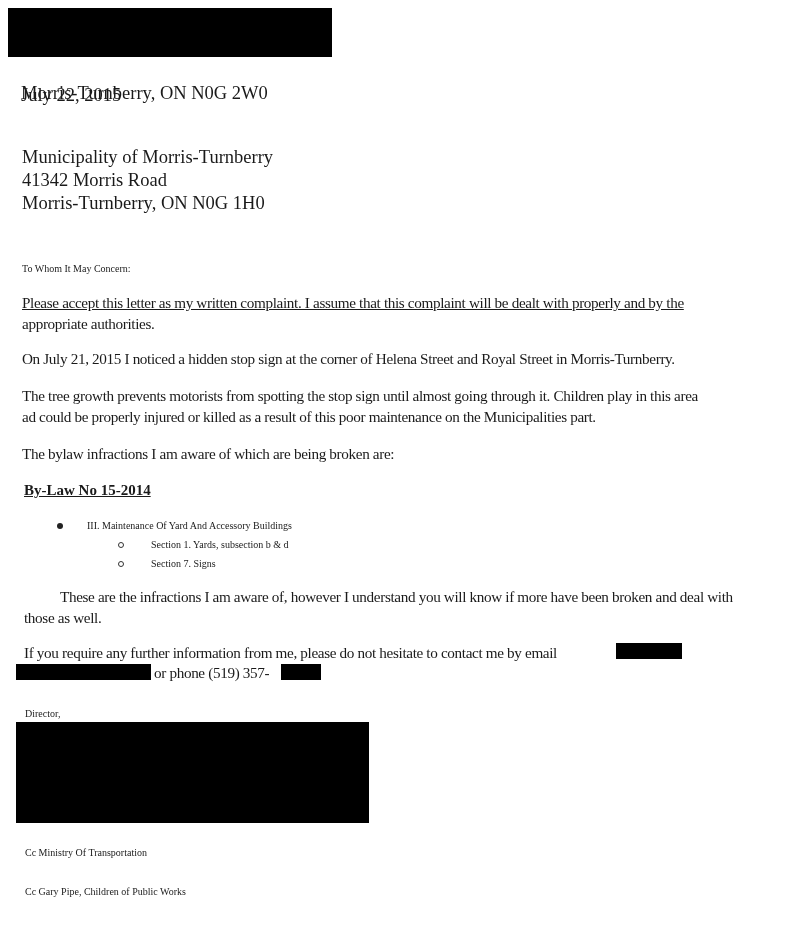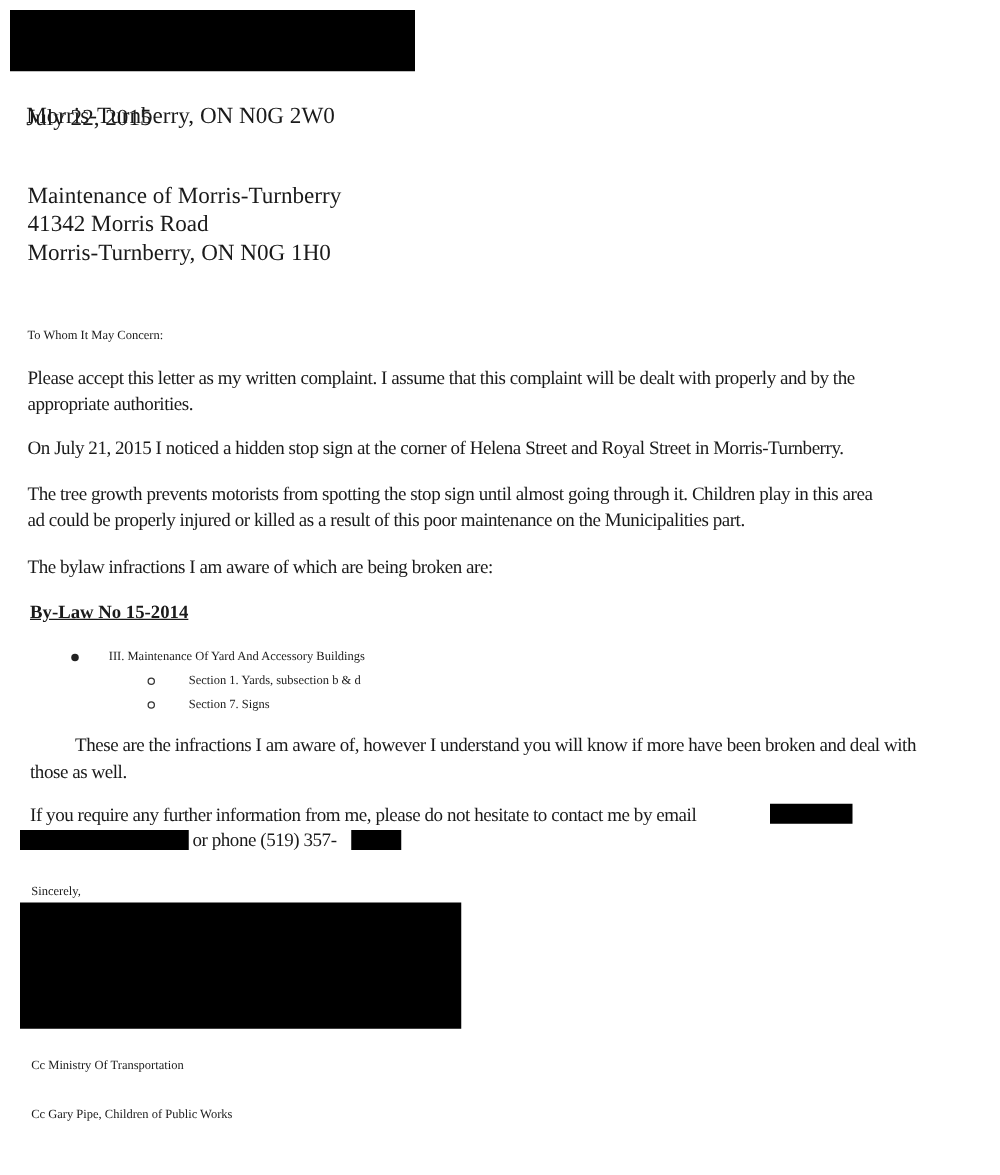--- a/index.html
+++ b/index.html
@@ -17,27 +17,27 @@
     .bullet-dot { position:absolute; width:6px; height:6px; border-radius:50%; background:#222; }
     .bullet-circle { position:absolute; width:6px; height:6px; border-radius:50%; border:1px solid #333; background:#fff; box-sizing:border-box; }
   </style>
 </head>
 <body>
 
 <div class="redact" style="left:8px; top:8px; width:324px; height:49px;"></div>
 <div class="abs hdr" style="left:21px; top:62px;margin-top:20px;">Morris-Turnberry, ON N0G 2W0</div>
 <div class="abs hdr" style="left:21px; top:84px;">July 22, 2015</div>
 
-<div class="abs hdr" style="left:22px; top:146px;">Maintenance of Morris-Turnberry</div>
+<div class="abs hdr" style="left:22px; top:146px;">Municipality of Morris-Turnberry</div>
 <div class="abs hdr" style="left:22px; top:169px;">41342 Morris Road</div>
 <div class="abs hdr" style="left:22px; top:192px;">Morris-Turnberry, ON N0G 1H0</div>
 
 <div class="abs body" style="left:22px; top:258px;">To Whom It May Concern:</div>
 
-<div class="abs body narrow" style="left:22px; top:292px;">Please accept this letter as my written complaint. I assume that this complaint will be dealt with properly and by the</div>
+<div class="abs body narrow" style="left:22px; top:292px;text-decoration:underline;">Please accept this letter as my written complaint. I assume that this complaint will be dealt with properly and by the</div>
 <div class="abs body narrow" style="left:22px; top:313px;">appropriate authorities.</div>
 
 <div class="abs body narrow" style="left:22px; top:348px;">On July 21, 2015 I noticed a hidden stop sign at the corner of Helena Street and Royal Street in Morris-Turnberry.</div>
 
 <div class="abs body narrow" style="left:22px; top:385px;">The tree growth prevents motorists from spotting the stop sign until almost going through it. Children play in this area</div>
 <div class="abs body narrow" style="left:22px; top:406px;">ad could be properly injured or killed as a result of this poor maintenance on the Municipalities part.</div>
 
 <div class="abs body narrow" style="left:22px; top:443px;">The bylaw infractions I am aware of which are being broken are:</div>
 
 <div class="abs body heading" style="left:24px; top:480px;">By-Law No 15-2014</div>
@@ -53,17 +53,17 @@
 
 <div class="abs body narrow" style="left:24px; top:586px;margin-left:36px;">These are the infractions I am aware of, however I understand you will know if more have been broken and deal with</div>
 <div class="abs body narrow" style="left:24px; top:607px;">those as well.</div>
 
 <div class="abs body narrow" style="left:24px; top:642px;">If you require any further information from me, please do not hesitate to contact me by email</div>
 <div class="redact" style="left:616px; top:643px; width:66px; height:16px;"></div>
 <div class="redact" style="left:16px; top:664px; width:135px; height:16px;"></div>
 <div class="abs body narrow" style="left:154px; top:662px;">or phone (519) 357-</div>
 <div class="redact" style="left:281px; top:664px; width:40px; height:16px;"></div>
 
-<div class="abs body" style="left:25px; top:703px;">Sincerely,</div>
+<div class="abs body" style="left:25px; top:703px;">Director,</div>
 <div class="redact" style="left:16px; top:722px; width:353px; height:101px;"></div>
 
 <div class="abs body" style="left:25px; top:842px;">Cc Ministry Of Transportation</div>
 <div class="abs body" style="left:25px; top:881px;">Cc Gary Pipe, Children of Public Works</div>
 
 </body></html>

